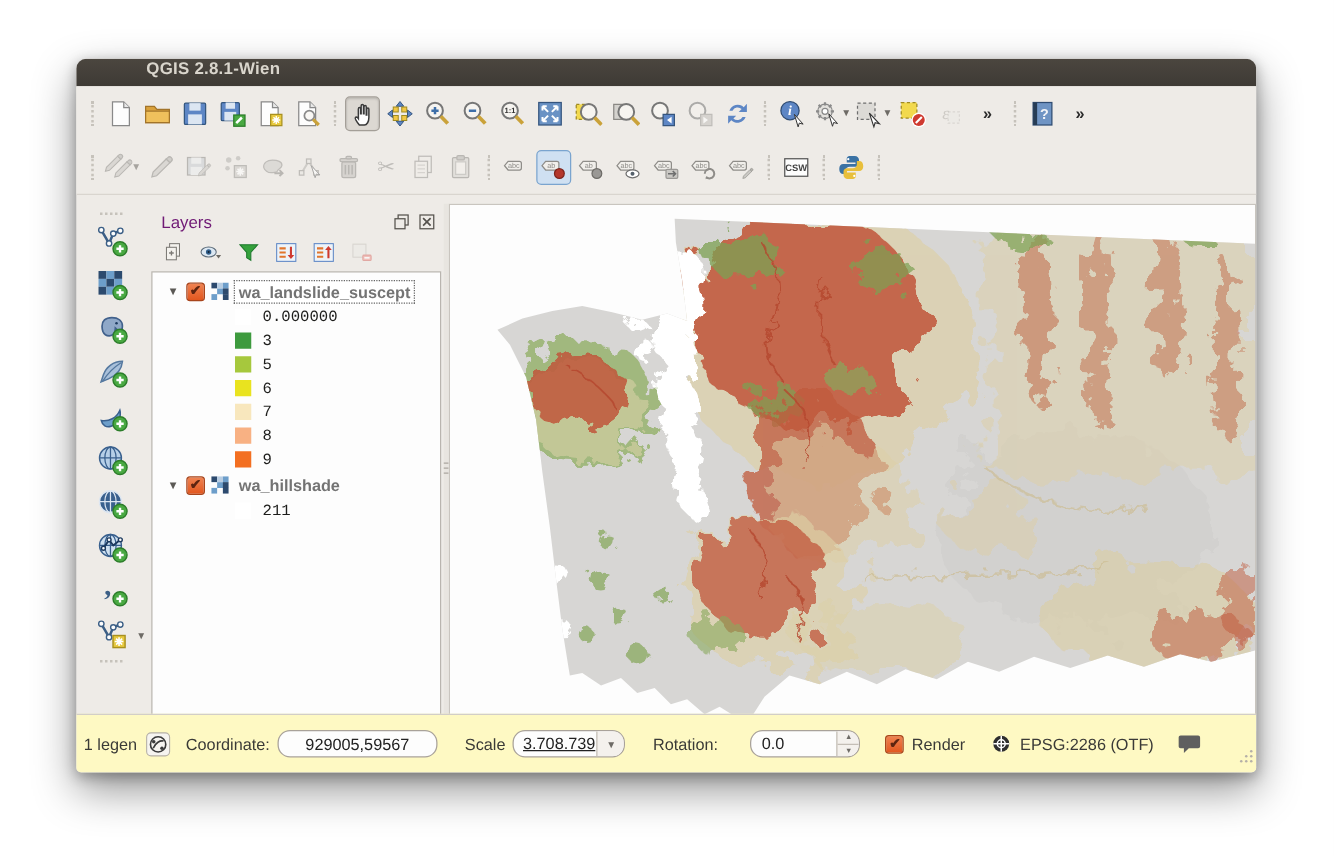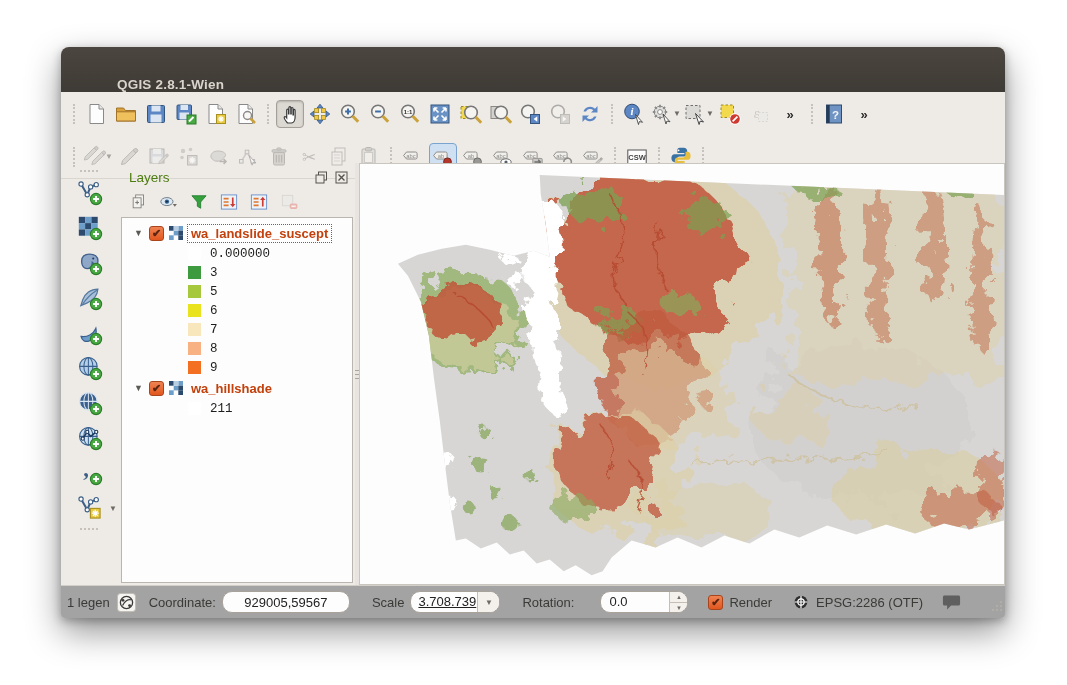--- a/index.html
+++ b/index.html
@@ -1,65 +1,65 @@
 <!DOCTYPE html>
 <html><head>
 <meta charset="utf-8">
 <style>
   * { margin:0; padding:0; box-sizing:border-box; }
   html,body { width:1067px; height:685px; background:#ffffff; overflow:hidden;
     font-family:"Liberation Sans", sans-serif; }
   #window { position:absolute; left:61px; top:47px; width:944px; height:571px;
     border-radius:8px 8px 4px 4px; background:#eeebe7;
     box-shadow:0 14px 34px rgba(0,0,0,.42), 0 3px 10px rgba(0,0,0,.28); overflow:hidden; }
-  #titlebar { height:45px; background:linear-gradient(#4b463f,#3e3a35);
-    display:flex; align-items:flex-end; padding-left:56px; }
+  #titlebar { height:22px; background:linear-gradient(#4b463f,#3e3a35);
+    display:flex; align-items:flex-start; padding-left:56px; }
   #titlebar .ttl { color:#d9d5cc; font-size:13.5px; font-weight:bold; letter-spacing:.2px; }
   #toolbars { height:87px; background:#eeebe7; border-bottom:1px solid #d9d5cf; }
   .trow { display:flex; align-items:center; padding-left:6px; }
   #trow1 { height:43px; }
   #trow2 { height:43px; }
   .tbtn { min-width:28px; height:28px; display:flex; align-items:center; justify-content:center;
     border-radius:4px; margin:0 1px; position:relative; }
   .tbtn.active { background:#dcd8d2; border:1px solid #a49f98; box-shadow:inset 0 1px 2px rgba(0,0,0,.18); }
   .tbtn.activeblue { background:#cfe0f2; border:1px solid #7aa4cf; }
   .tbtn.disabled { opacity:.55; }
   .tbtn .dd { font-size:8px; color:#6e6b66; margin-left:-1px; }
   .tsep { width:2px; height:20px; border-left:2px dotted #c6c2bb; margin:0 6px; }
   #main { position:absolute; left:0; top:116px; width:944px; height:422px; display:flex; }
   #sidebar { width:56px; height:100%; display:flex; flex-direction:column; align-items:center;
     padding-top:4px; }
   .hgrip { width:18px; height:2px; border-top:2px dotted #c6c2bb; margin:3px 0; }
   .sbtn { width:36px; height:35px; display:flex; align-items:center; justify-content:center; position:relative; }
   .sbtn .dd { position:absolute; right:-10px; top:14px; font-size:8px; color:#6e6b66; }
   #layers-panel { width:238px; height:100%; display:flex; flex-direction:column; padding:2px 2px 2px 4px; }
   #panel-head { height:24px; display:flex; align-items:center; padding:0 4px 0 8px; }
-  #panel-head .pt { font-size:13.5px; color:#4d7c0f; flex:1; }
+  #panel-head .pt { font-size:13.5px; color:#701a75; flex:1; }
   .winbtn { width:15px; height:15px; margin-left:5px; display:flex; align-items:center; justify-content:center; }
   #panel-tools { height:26px; display:flex; align-items:center; gap:6px; padding-left:6px; }
   .pbtn { width:24px; height:22px; display:flex; align-items:center; justify-content:center; }
   .pbtn.disabled { opacity:.55; }
   #layer-tree { flex:1; background:#fdfdfd; border:1px solid #b9b5af; margin-top:2px; overflow:hidden;
     padding-top:4px; }
   .lrow { height:22px; display:flex; align-items:center; gap:5px; padding-left:12px; }
   .lrow .exp { width:10px; font-size:9px; color:#5b5955; }
   .cbx { width:15px; height:15px; border-radius:3px; background:linear-gradient(#ef8352,#e2571f);
     border:1px solid #a8451c; color:#5d2410; font-size:11px; line-height:13px; text-align:center;
     font-weight:bold; }
-  .lname { font-size:13px; font-weight:bold; color:#c2410c; padding:1px 3px; }
+  .lname { font-size:13px; font-weight:bold; color:#737373; padding:1px 3px; }
   .lname.sel { outline:1px dotted #666; background:#fff; }
   .erow { height:19px; display:flex; align-items:center; gap:9px; padding-left:66px; }
   .swatch { width:13px; height:13px; flex:0 0 13px; }
   .elabel { font-size:12.5px; color:#1d1d1b;font-family:Liberation Mono, monospace; }
   #splitter { width:4px; background:#e8e5e0; display:flex; flex-direction:column;
     justify-content:center; gap:3px; align-items:center; }
   #splitter i { display:block; width:4px; height:1px; background:#aaa69f; }
   #map-wrap { flex:1; background:#fdfdfd; border:1px solid #c9c5bf; position:relative; }
   #map-wrap svg.map { position:absolute; inset:0; }
-  #statusbar { position:absolute; left:0; bottom:0; width:944px; height:33px; background:#a3a3a3;
+  #statusbar { position:absolute; left:0; bottom:0; width:944px; height:47px; background:#fef9c3;
     border-top:1px solid #d2cec8; display:flex; align-items:center; padding:0 10px 0 6px; gap:6px; }
   #statusbar .slabel { font-size:13px; color:#3a3a37; white-space:nowrap; }
   .sinput { height:22px; background:#fdfdfd; border:1px solid #a9a29a; border-radius:10px;
     font-size:13px; color:#222; padding:0 8px; font-family:"Liberation Sans",sans-serif; }
   #coord-input { width:128px; text-align:center; }
   .combo { height:22px; display:flex; align-items:stretch; background:#fdfdfd;
     border:1px solid #a9a29a; border-radius:10px; overflow:hidden; }
   .combo .cval { font-size:13px; color:#222; padding:2px 4px 0 7px; width:66px; overflow:hidden; white-space:nowrap;text-decoration:underline; }
   .combo .carr { width:22px; border-left:1px solid #c4beb6; background:#f4f1ed; display:flex;
     align-items:center; justify-content:center; font-size:8px; color:#6e6b66; }

